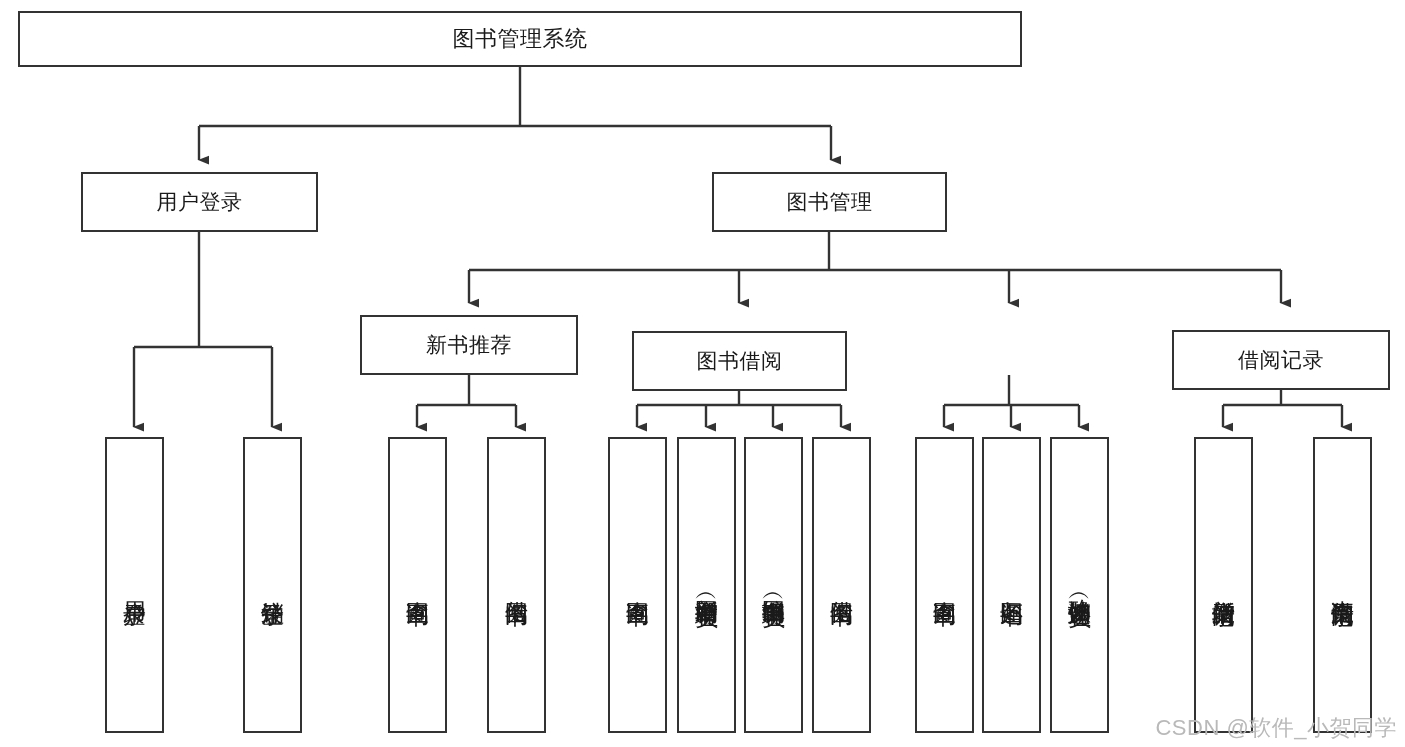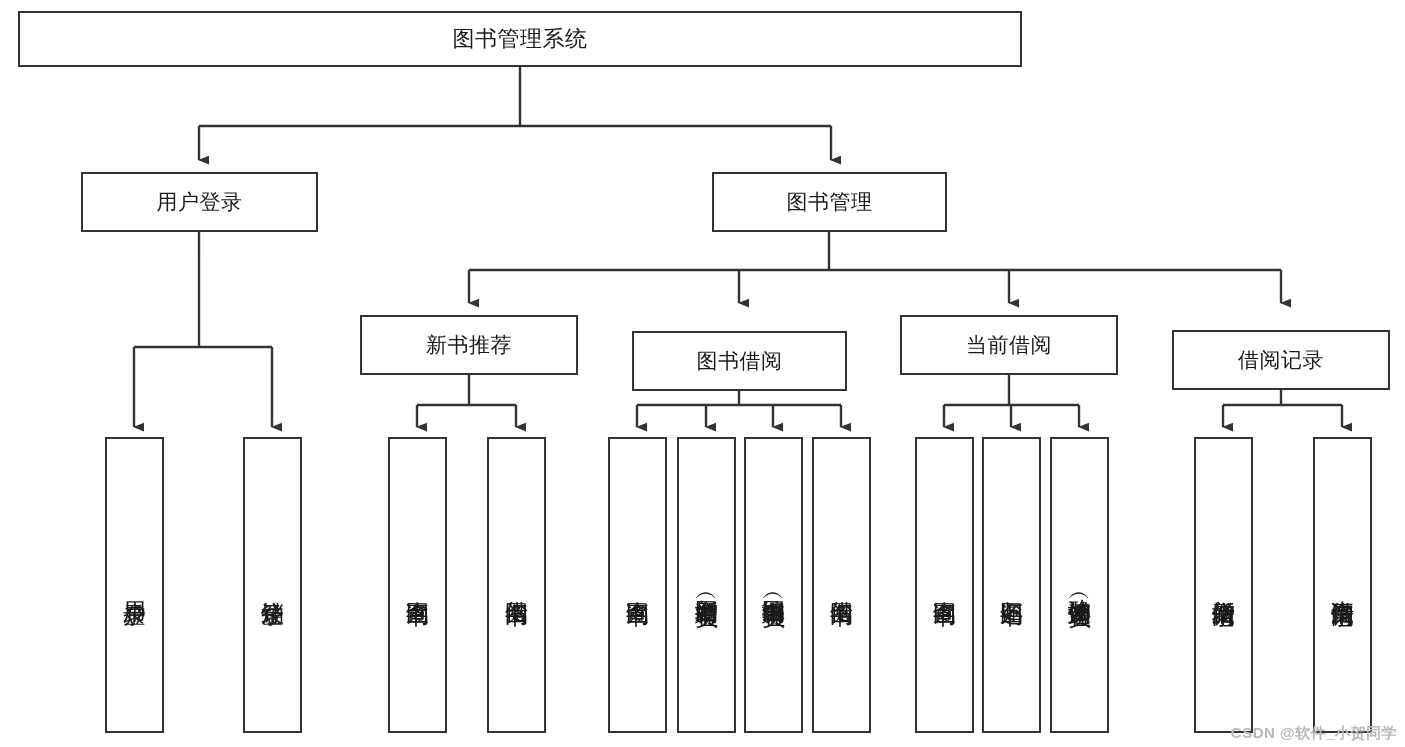--- a/index.html
+++ b/index.html
@@ -63,26 +63,25 @@
     font-size: 23px;
     line-height: 1.08;
     letter-spacing: 1px;
     white-space: nowrap;
     max-height: 100%;
   }
   #watermark {
     position: absolute;
     right: 8px;
     bottom: 4px;
-    font-size: 15px;
+    font-size: 22px;
     color: #b9b9b9;
     letter-spacing: 0.5px;
     white-space: nowrap;
     user-select: none;
-    font-weight: bold;
   }
 </style>
 </head>
 <body>
 
 <div id="diagram-root">
 
   <svg id="connector-layer" viewBox="0 0 1405 747" width="1405" height="747" xmlns="http://www.w3.org/2000/svg">
     <defs>
       <marker id="arrowhead" markerWidth="10" markerHeight="11" refX="4.6" refY="10" orient="auto" markerUnits="userSpaceOnUse">
@@ -143,23 +142,20 @@
   <div class="node horiz" style="left:712px; top:172px; width:235px; height:60px;">
     <span class="node-label">图书管理</span>
   </div>
 
   <div class="node horiz" style="left:360px; top:315px; width:218px; height:60px;">
     <span class="node-label">新书推荐</span>
   </div>
   <div class="node horiz" style="left:632px; top:315px; width:215px; height:60px;margin-top:16px;">
     <span class="node-label">图书借阅</span>
   </div>
-  <div class="node horiz" style="left:900px; top:315px; width:218px; height:60px;">
-    <span class="node-label">当前借阅</span>
-  </div>
   <div class="node horiz" style="left:1172px; top:330px; width:218px; height:60px;">
     <span class="node-label">借阅记录</span>
   </div>
 
   <div class="node vert" style="left:105px; top:437px; width:59px; height:296px;">
     <span class="node-label">用户登录</span>
   </div>
   <div class="node vert" style="left:243px; top:437px; width:59px; height:296px;">
     <span class="node-label">注销登录</span>
   </div>

